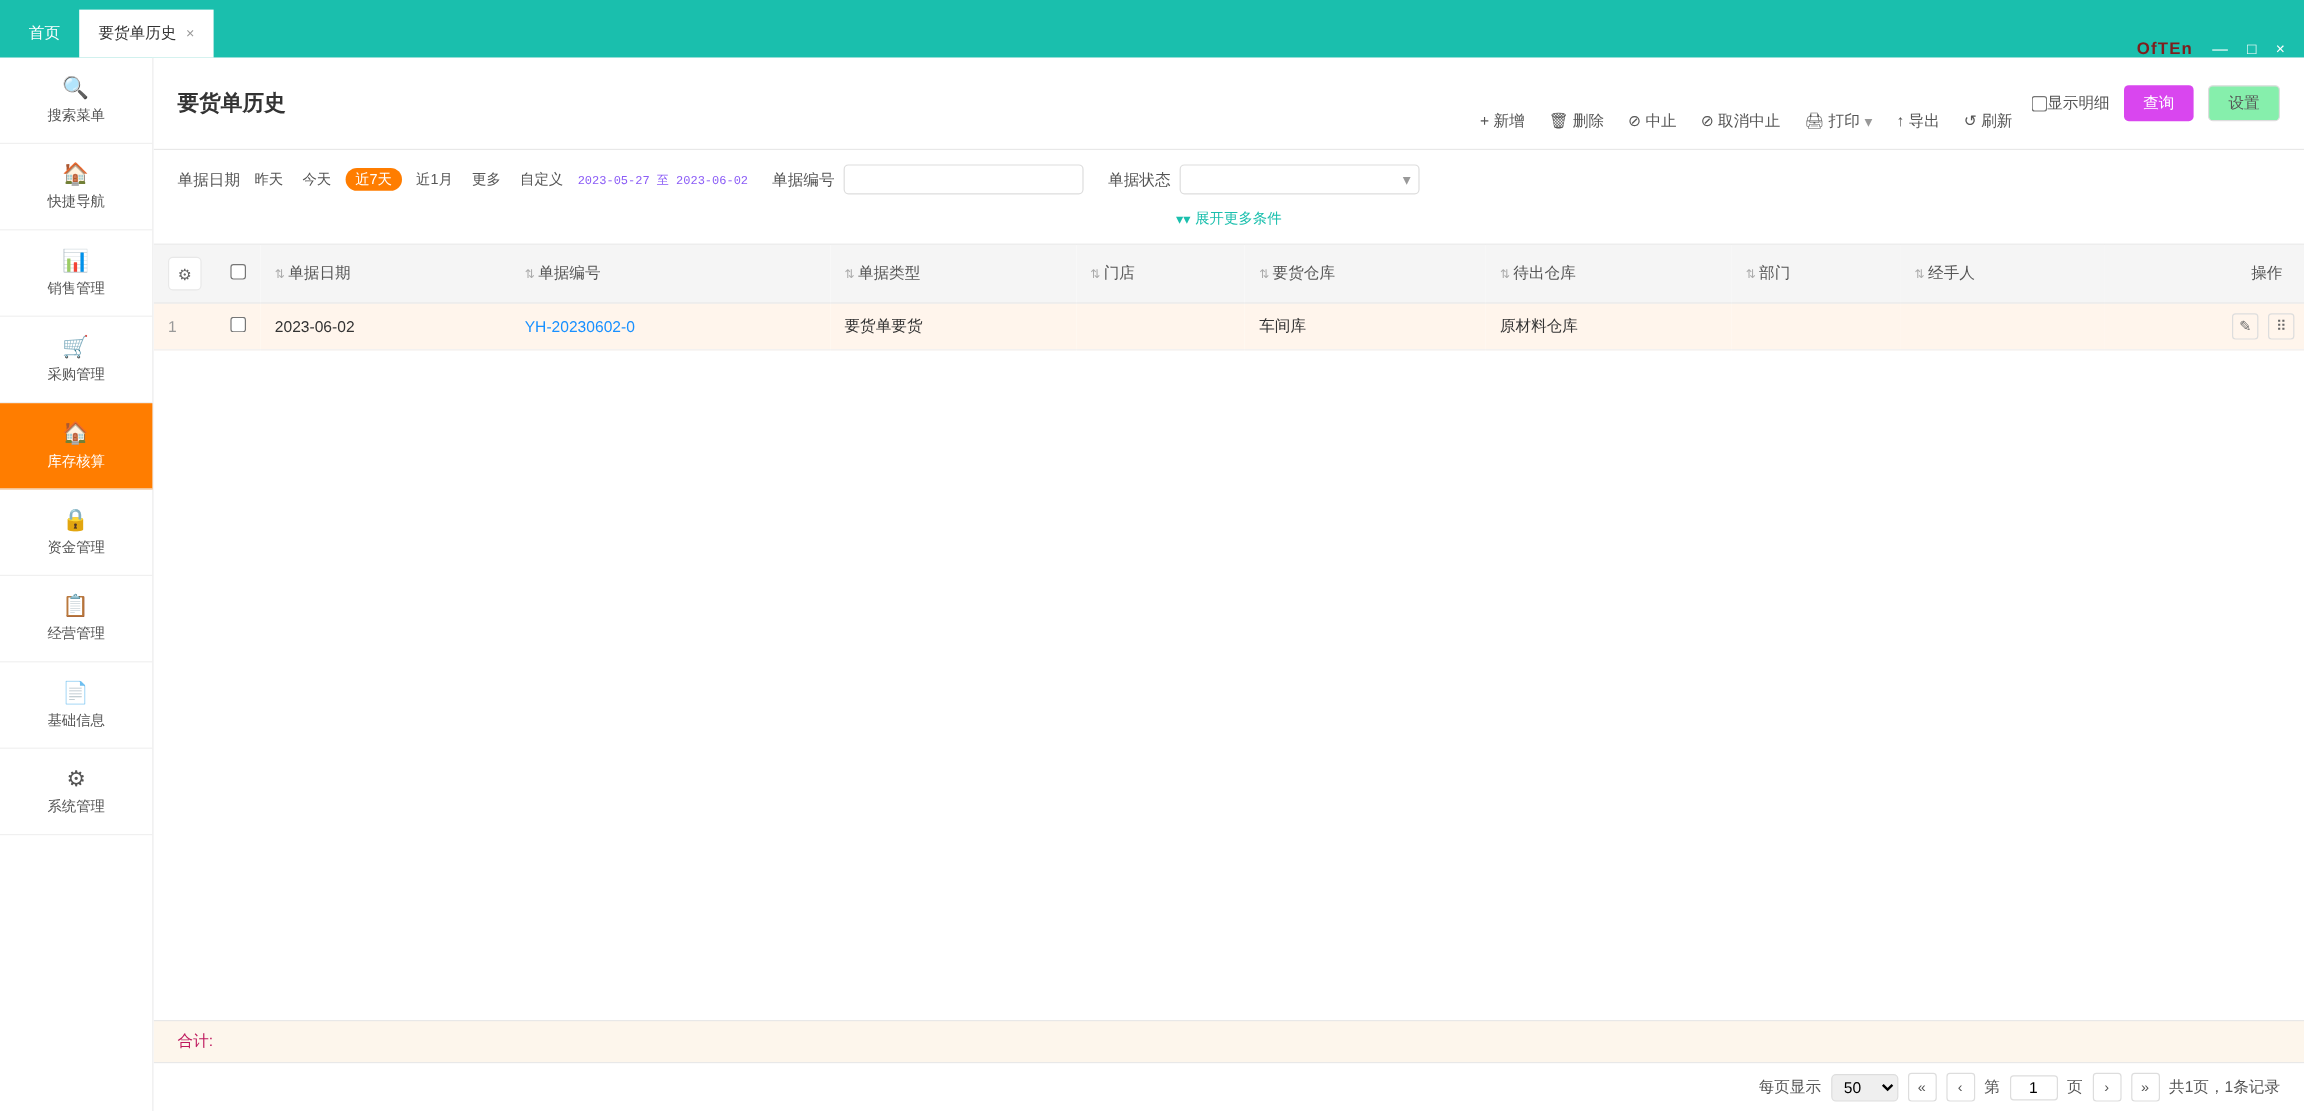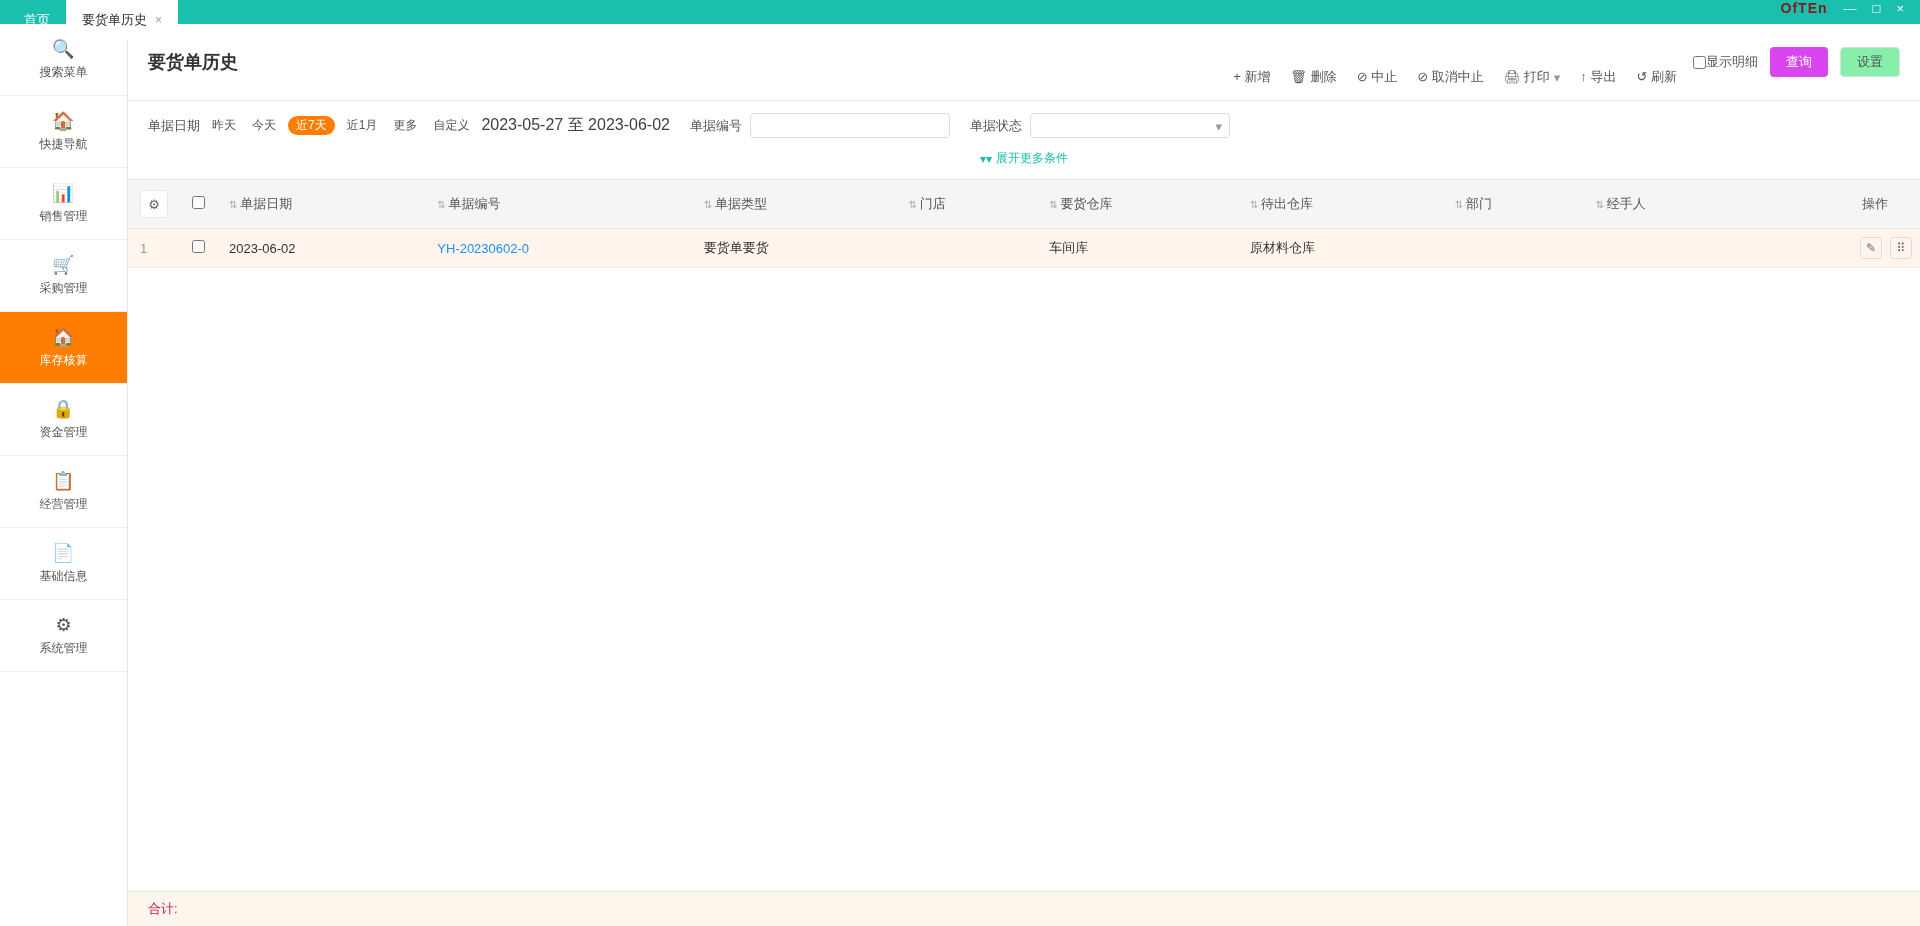--- a/index.html
+++ b/index.html
@@ -1,23 +1,23 @@
 <!DOCTYPE html>
 <html><head>
   <meta charset="utf-8">
   <style>
     * { margin: 0; padding: 0; box-sizing: border-box; }
     body { font-family: 'Microsoft YaHei', Arial, sans-serif; font-size: 13px; background: #f0f2f5; display: flex; flex-direction: column; height: 926px; overflow: hidden; }
 
     
     .top-bar {
       background: #1abfad;
-      height: 24px;
-      display: flex;
-      align-items: flex-start;
+      height: 48px;
+      display: flex;
+      align-items: flex-end;
       padding: 0 0 0 8px;
       color: white;
       flex-shrink: 0;
     }
     .tab-home {
       height: 40px;
       display: flex;
       align-items: center;
       padding: 0 16px;
       color: white;
@@ -190,22 +190,23 @@
       cursor: pointer;
       padding: 1px 4px;
     }
     .date-btn.active {
       background: #ff7d00;
       color: white;
       border-radius: 10px;
       padding: 1px 8px;
     }
     .date-range {
-      font-size: 16px;
-      color: #404040;
+      font-size: 10px;
+      color: #8b5cf6;
+      font-family: Liberation Mono, monospace;
     }
     .filter-input {
       border: 1px solid #ddd;
       border-radius: 4px;
       padding: 4px 8px;
       font-size: 13px;
       width: 200px;
       outline: none;
     }
     .filter-select {
@@ -509,21 +510,21 @@
               <input type="checkbox" style="">
             </th>
             <th class="sortable">单据日期</th>
             <th class="sortable">单据编号</th>
             <th class="sortable">单据类型</th>
             <th class="sortable">门店</th>
             <th class="sortable">要货仓库</th>
             <th class="sortable">待出仓库</th>
             <th class="sortable">部门</th>
             <th class="sortable">经手人</th>
-            <th style="text-align:right; padding-right:32px;">操作</th>
+            <th style="text-align:right; padding-right:18px;">操作</th>
           </tr>
         </thead>
         <tbody>
           <tr class="selected">
             <td class="row-num">1</td>
             <td class="checkbox-cell">
               <input type="checkbox" style="">
             </td>
             <td>2023-06-02</td>
             <td>
@@ -543,15 +544,32 @@
             </td>
           </tr>
         </tbody>
       </table>
     </div>
 
     <div class="table-footer">
       <span>合计:</span>
     </div>
 
+    <div class="pagination-bar">
+      <span>每页显示</span>
+      <select class="page-size-select">
+        <option value="50" selected="">50</option>
+        <option value="10">10</option>
+        <option value="20">20</option>
+        <option value="100">100</option>
+      </select>
+      <div class="page-btn">«</div>
+      <div class="page-btn">‹</div>
+      <span>第</span>
+      <input class="page-input" type="text" value="1" style="">
+      <span>页</span>
+      <div class="page-btn">›</div>
+      <div class="page-btn">»</div>
+      <span>共1页，1条记录</span>
+    </div>
 
   </div>
 </div>
 
 </body></html>

